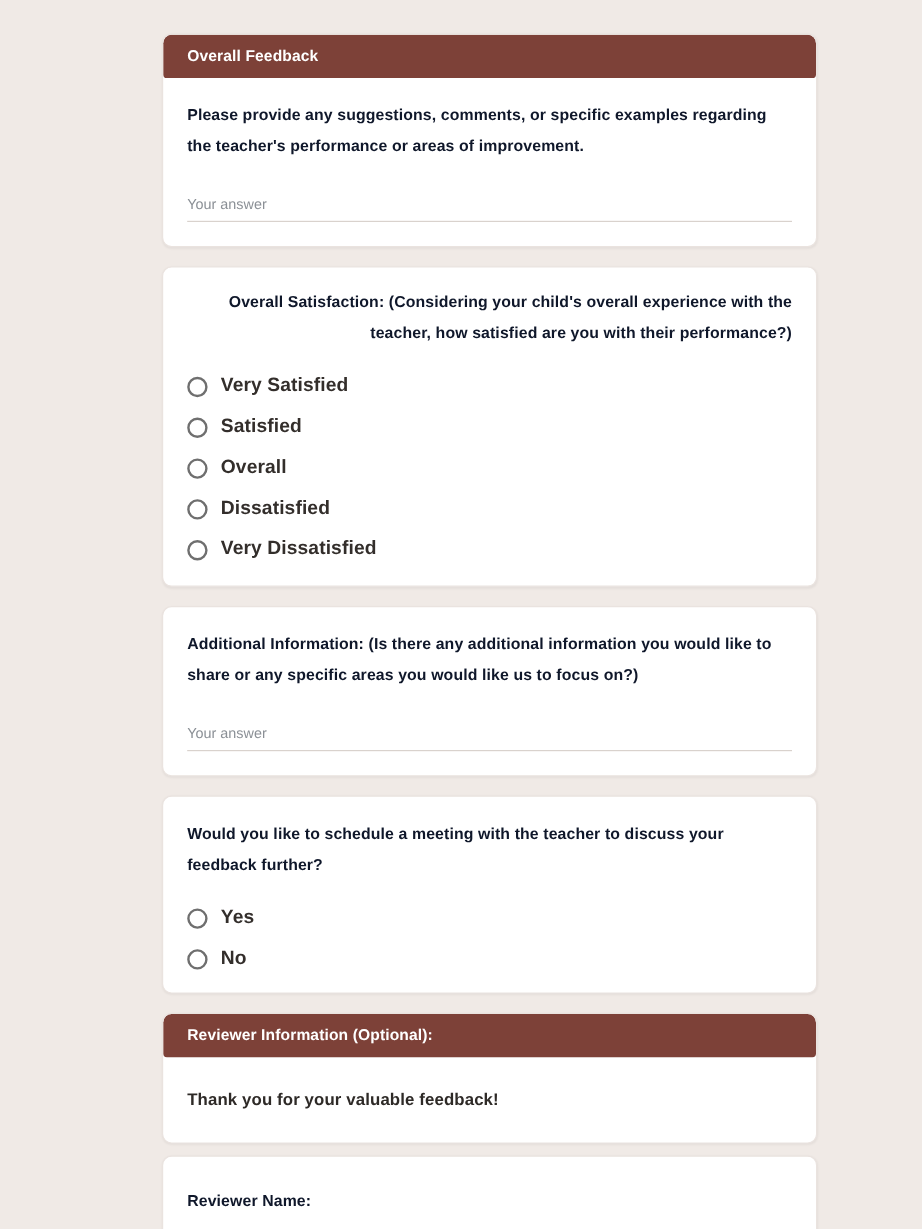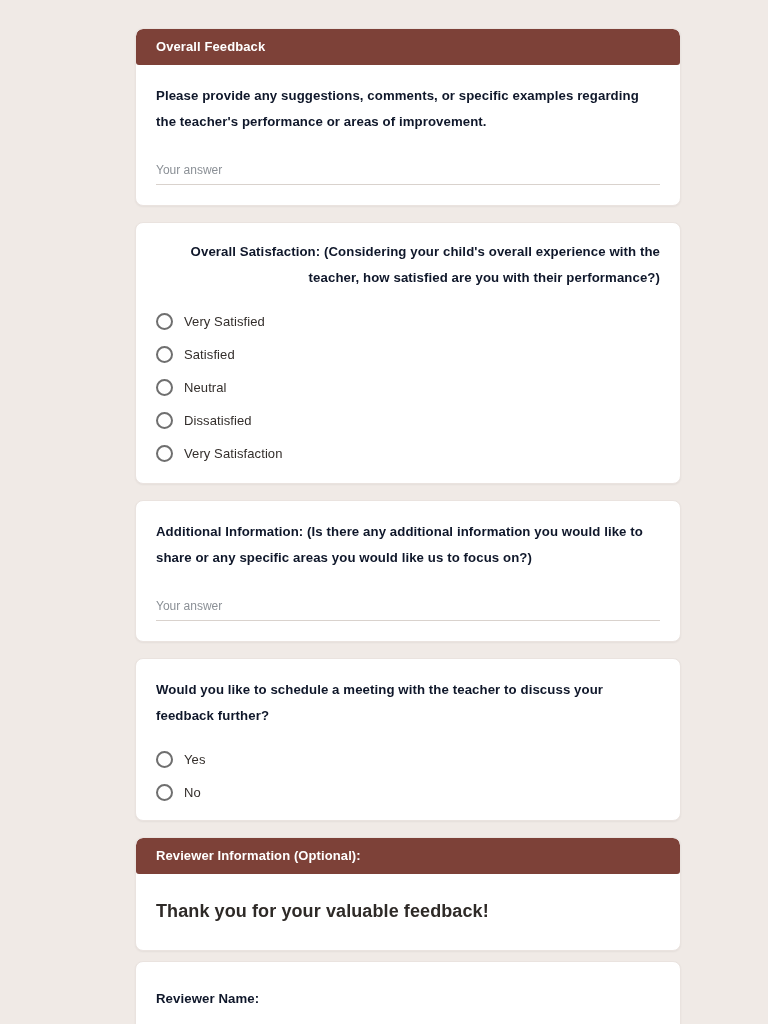--- a/index.html
+++ b/index.html
@@ -82,27 +82,27 @@
     width: 17px;
     height: 17px;
     border: 2px solid #6f6f6f;
     border-radius: 50%;
     box-sizing: border-box;
     margin-right: 11px;
     flex: 0 0 auto;
     background: #ffffff;
   }
   .option-label {
-    font-size: 13px;
-    font-weight: 400;
+    font-size: 16px;
+    font-weight: 700;
     color: #332e2b;
     letter-spacing: 0.1px;
   }
   .thanks-text {
-    font-size: 18px;
+    font-size: 14px;
     font-weight: 700;
     color: #2e2a27;
     letter-spacing: 0.1px;
     padding: 5px 0 6px 0;
   }
   .card-satisfaction .card-body { padding-top: 16px; padding-bottom: 19px; text-align: right; }
   .card-meeting .card-body { padding-bottom: 17px; }
   .card-reviewer-name .card-body { padding-top: 24px; padding-bottom: 27px; }
   .card-reviewer-info { margin-bottom: 10px; }
   .card-reviewer-info .card-body { padding-top: 22px; padding-bottom: 22px; }
@@ -128,29 +128,29 @@
           <div class="option">
             <span class="radio"></span>
             <span class="option-label">Very Satisfied</span>
           </div>
           <div class="option">
             <span class="radio"></span>
             <span class="option-label">Satisfied</span>
           </div>
           <div class="option">
             <span class="radio"></span>
-            <span class="option-label">Neutral</span>
+            <span class="option-label">Overall</span>
           </div>
           <div class="option">
             <span class="radio"></span>
             <span class="option-label">Dissatisfied</span>
           </div>
           <div class="option">
             <span class="radio"></span>
-            <span class="option-label">Very Satisfaction</span>
+            <span class="option-label">Very Dissatisfied</span>
           </div>
         </div>
       </div>
     </div>
 
     <div class="card">
       <div class="card-body">
         <div class="question">Additional Information: (Is there any additional information you would like to share or any specific areas you would like us to focus on?)</div>
         <input class="answer-input mt-input" type="text" placeholder="Your answer" style="">
       </div>

